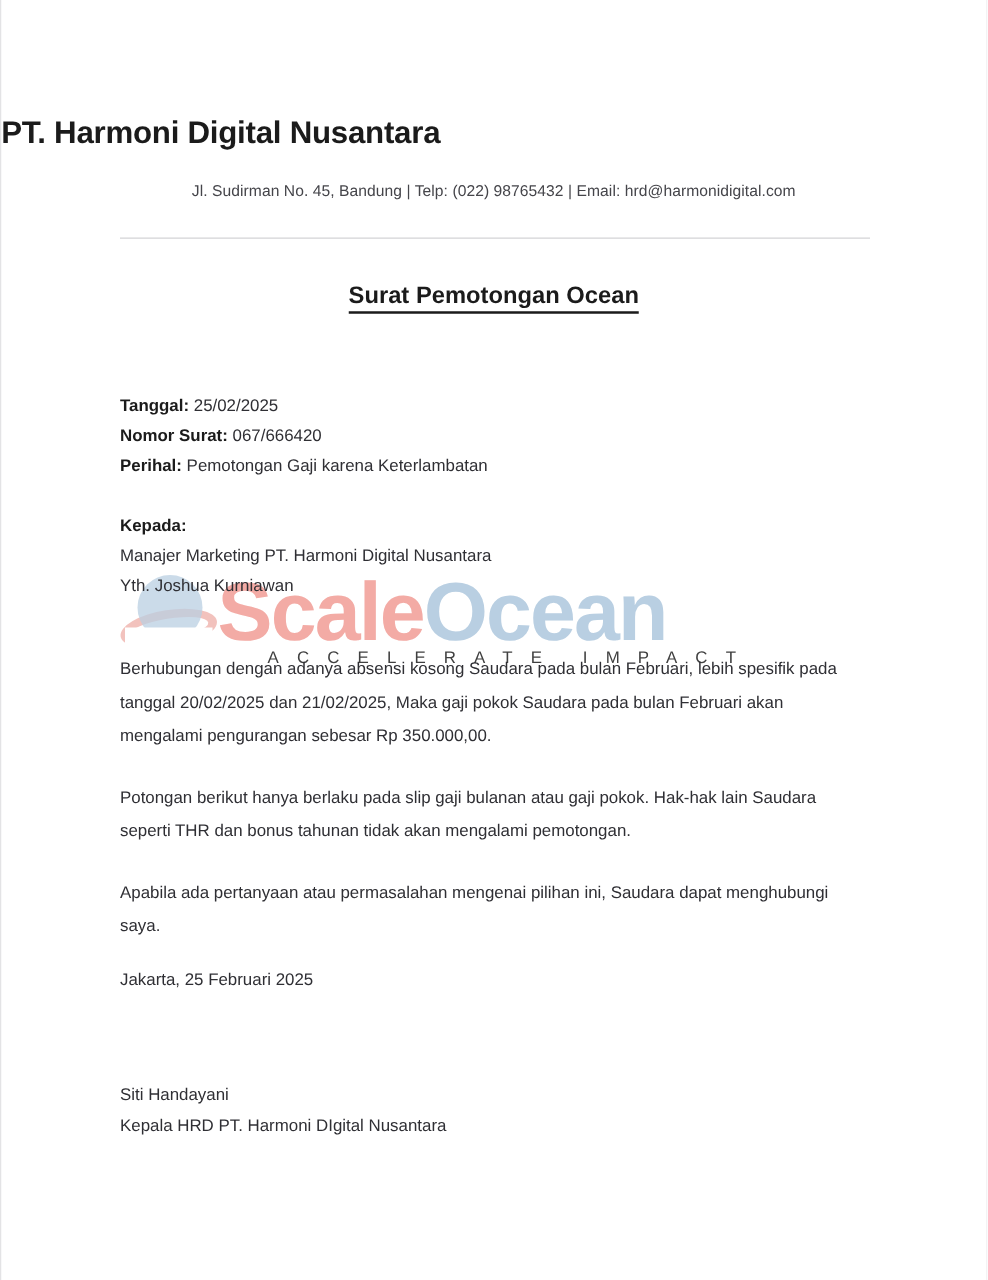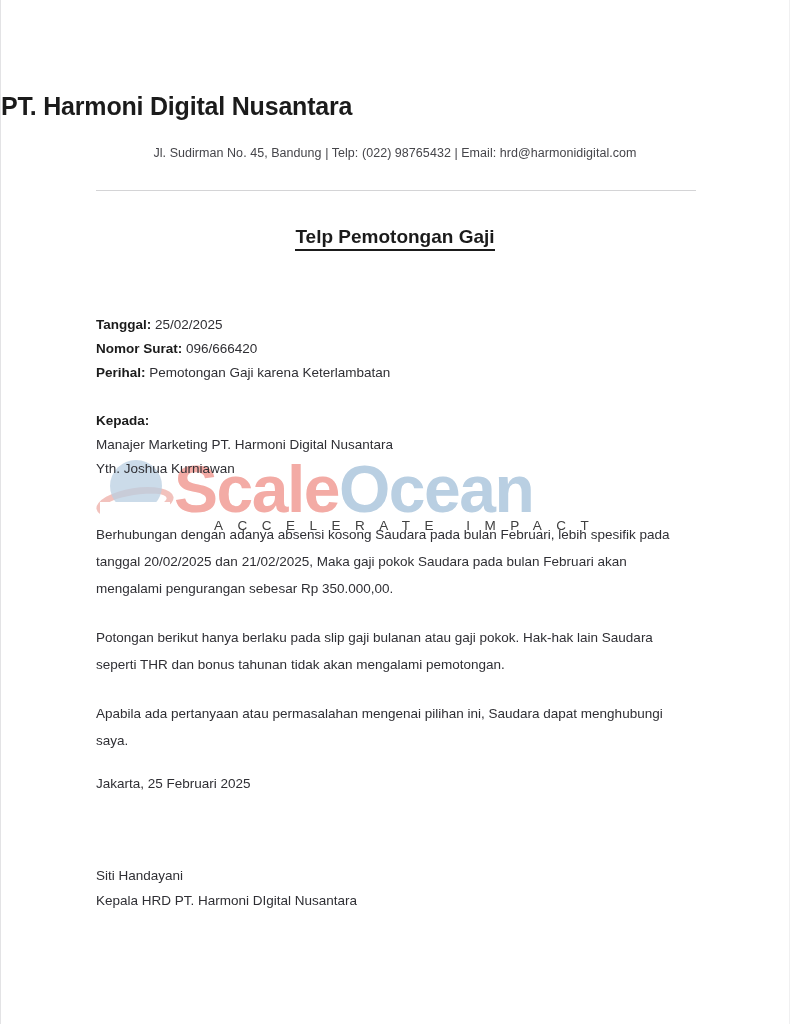--- a/index.html
+++ b/index.html
@@ -225,27 +225,27 @@
   </div>
 
   <div class="content">
 
     <div class="company-name">PT. Harmoni Digital Nusantara</div>
 
     <div class="company-contact">Jl. Sudirman No. 45, Bandung | Telp: (022) 98765432 | Email: hrd@harmonidigital.com</div>
 
     <div class="divider"></div>
 
-    <div class="doc-title"><span> Telp Pemotongan Gaji</span></div>
+    <div class="doc-title"><span> Surat Pemotongan Ocean</span></div>
 
     <div class="meta">
       <div class="meta-row"><span class="meta-label">Tanggal:</span>
         <span>25/02/2025</span></div>
       <div class="meta-row"><span class="meta-label">Nomor Surat:</span>
-        <span>096/666420</span></div>
+        <span>067/666420</span></div>
       <div class="meta-row"><span class="meta-label">Perihal:</span>
         <span>Pemotongan Gaji karena Keterlambatan</span></div>
     </div>
 
     <div class="recipient">
       <div class="recipient-label">Kepada:</div>
       <div>Manajer Marketing PT. Harmoni Digital Nusantara</div>
       <div>Yth. Joshua Kurniawan</div>
     </div>
 

